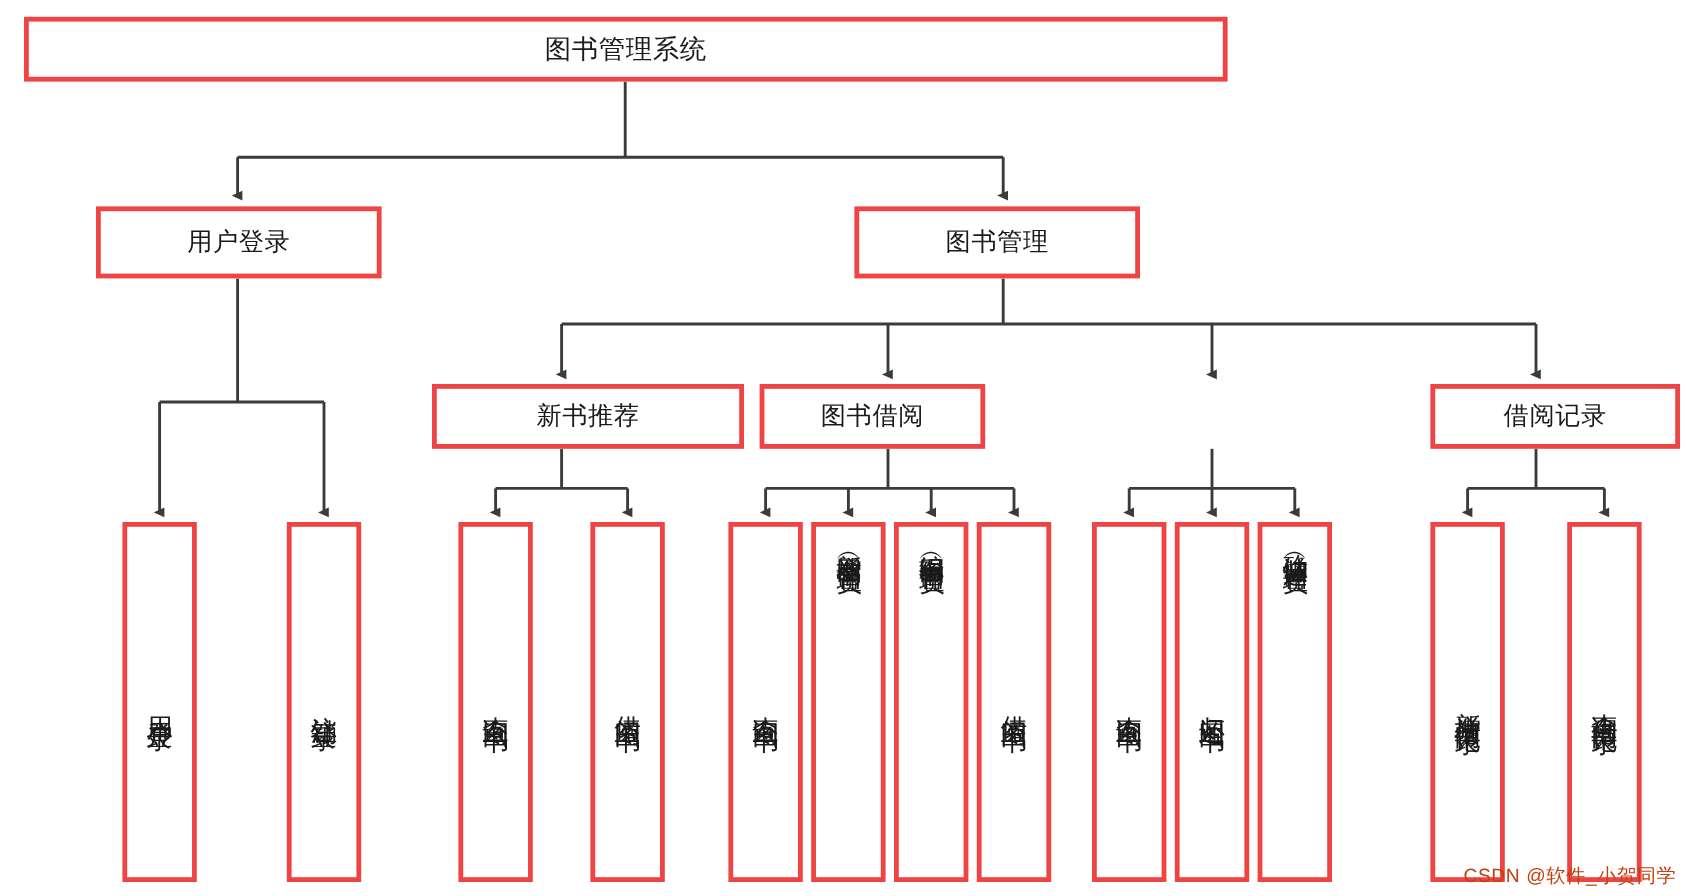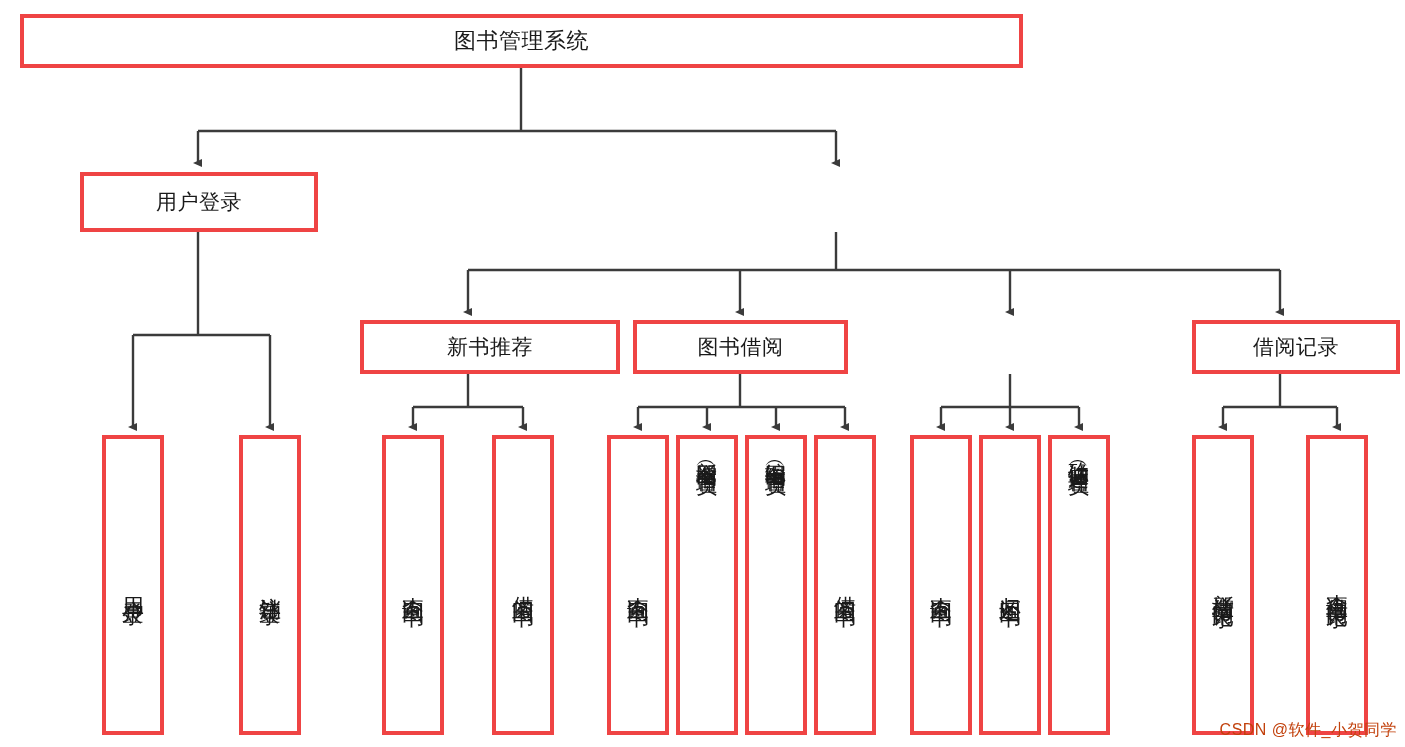--- a/index.html
+++ b/index.html
@@ -140,25 +140,28 @@
     </g>
   </svg>
 
   <div class="node h root" style="left:20px; top:14px; width:1003px; height:54px;">
     <span class="lbl">图书管理系统</span>
   </div>
 
   <div class="node h" style="left:80px; top:172px; width:238px; height:60px;">
     <span class="lbl">用户登录</span>
   </div>
+  <div class="node h" style="left:712px; top:172px; width:238px; height:60px;">
+    <span class="lbl">图书管理</span>
+  </div>
 
   <div class="node h" style="left:360px; top:320px; width:260px; height:54px;">
     <span class="lbl">新书推荐</span>
   </div>
-  <div class="node h" style="left:633px; top:320px; width:215px; height:54px;">
+  <div class="node h" style="left:633px; top:320px; width:188px; height:54px;">
     <span class="lbl">图书借阅</span>
   </div>
   <div class="node h" style="left:1192px; top:320px; width:208px; height:54px;">
     <span class="lbl">借阅记录</span>
   </div>
 
   <div class="node v vcenter" style="left:102px; top:435px; width:62px; height:300px;">
     <span class="lbl">用户登录</span>
   </div>
   <div class="node v vcenter" style="left:239px; top:435px; width:62px; height:300px;">

